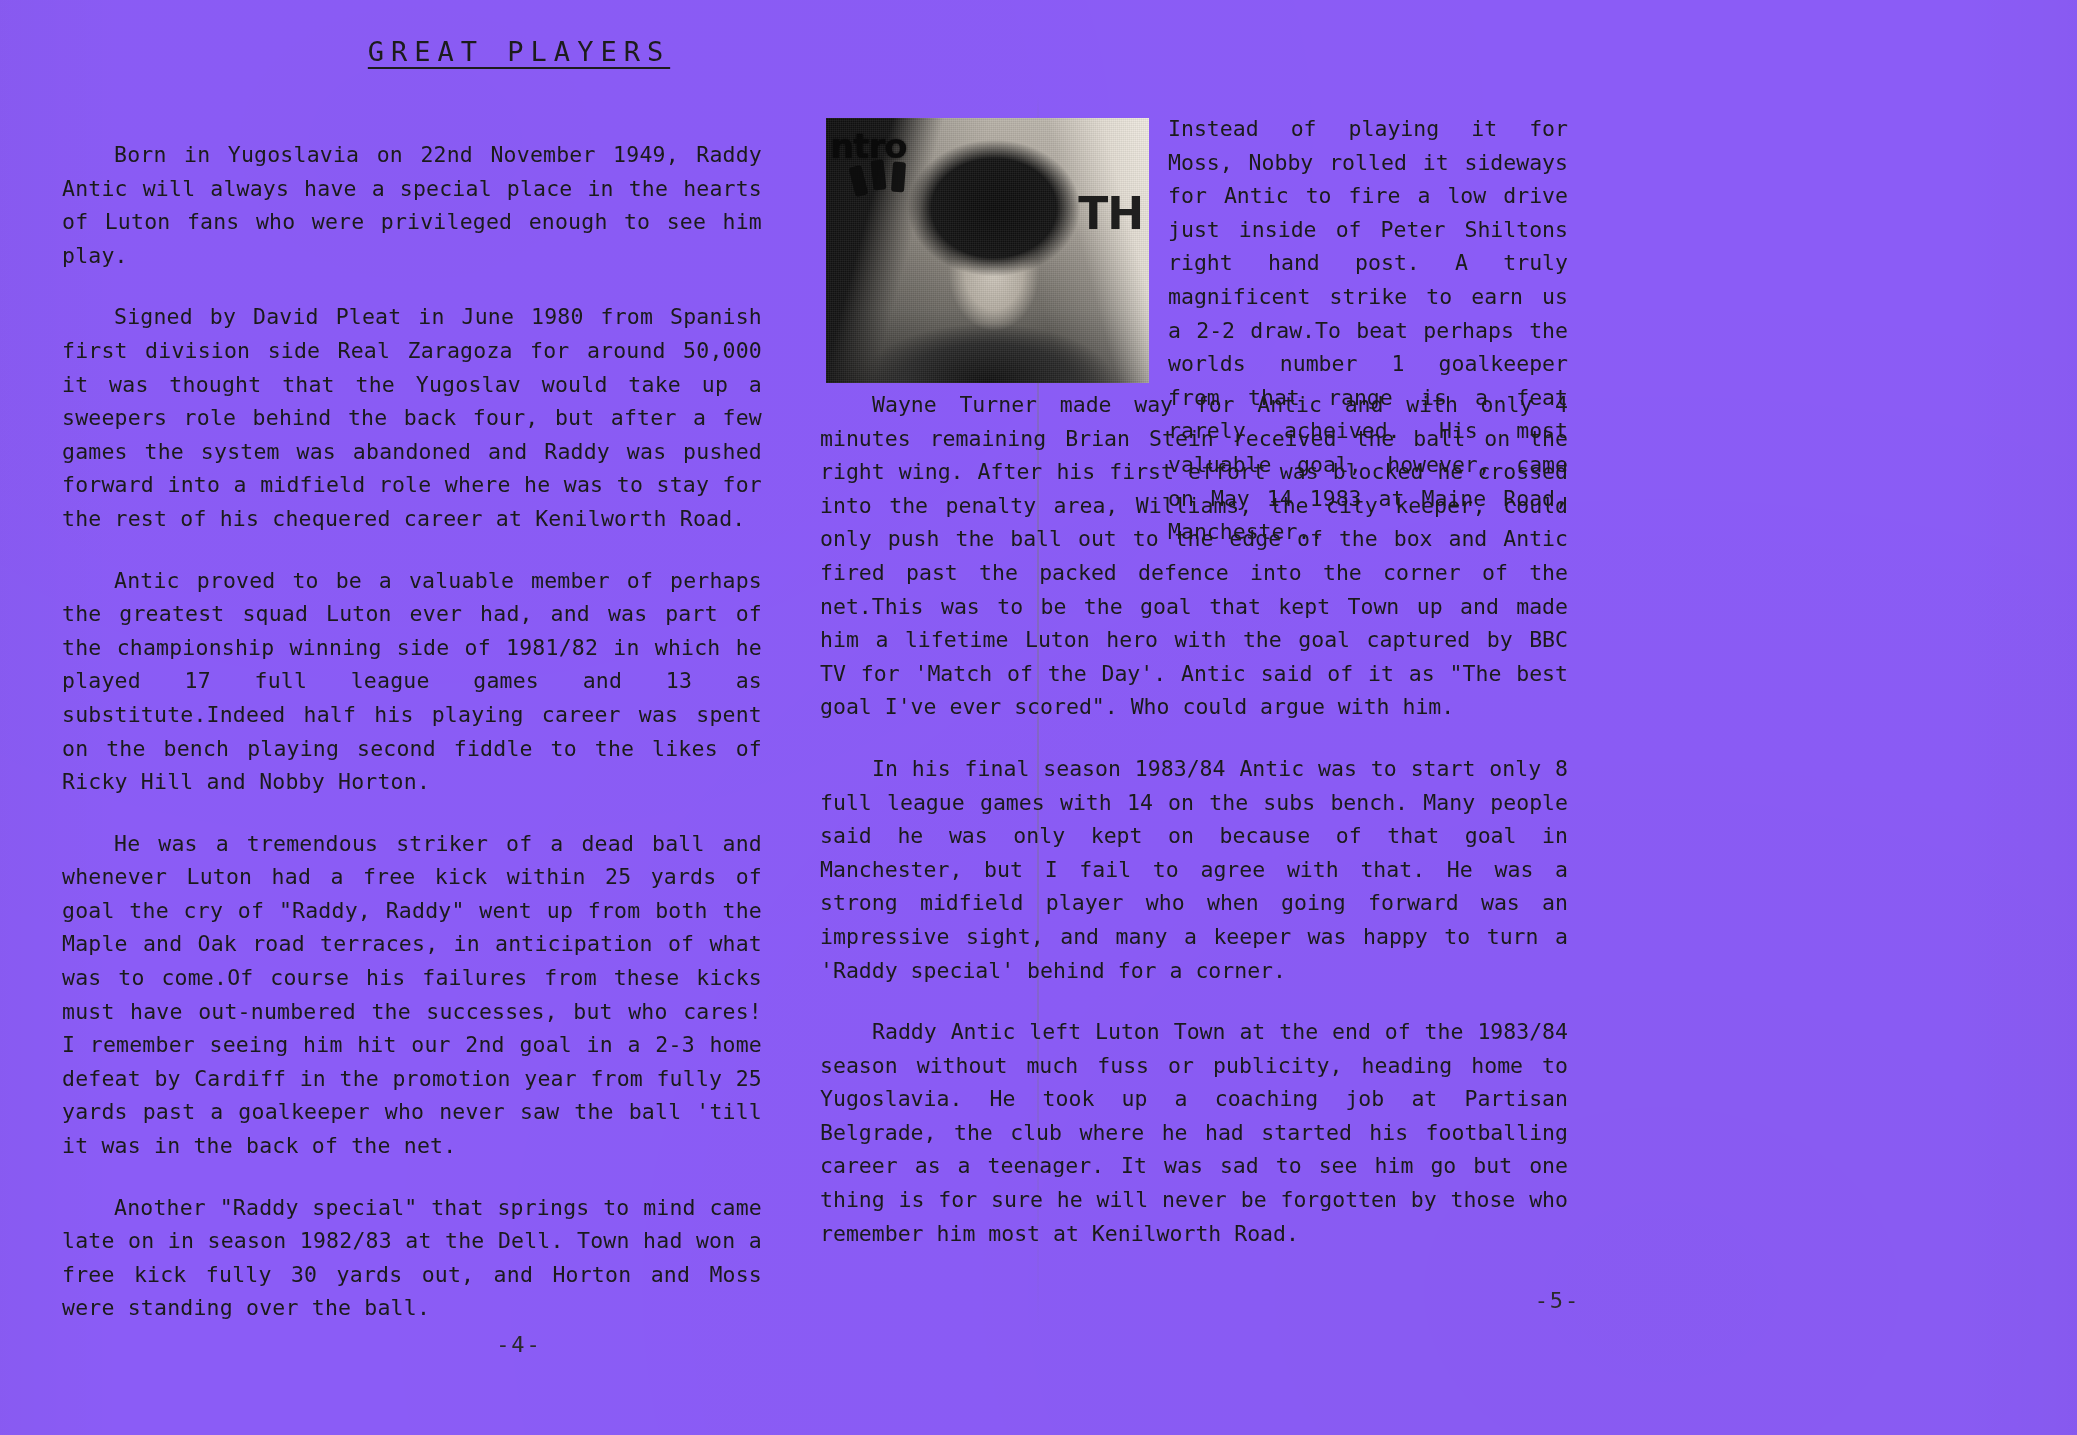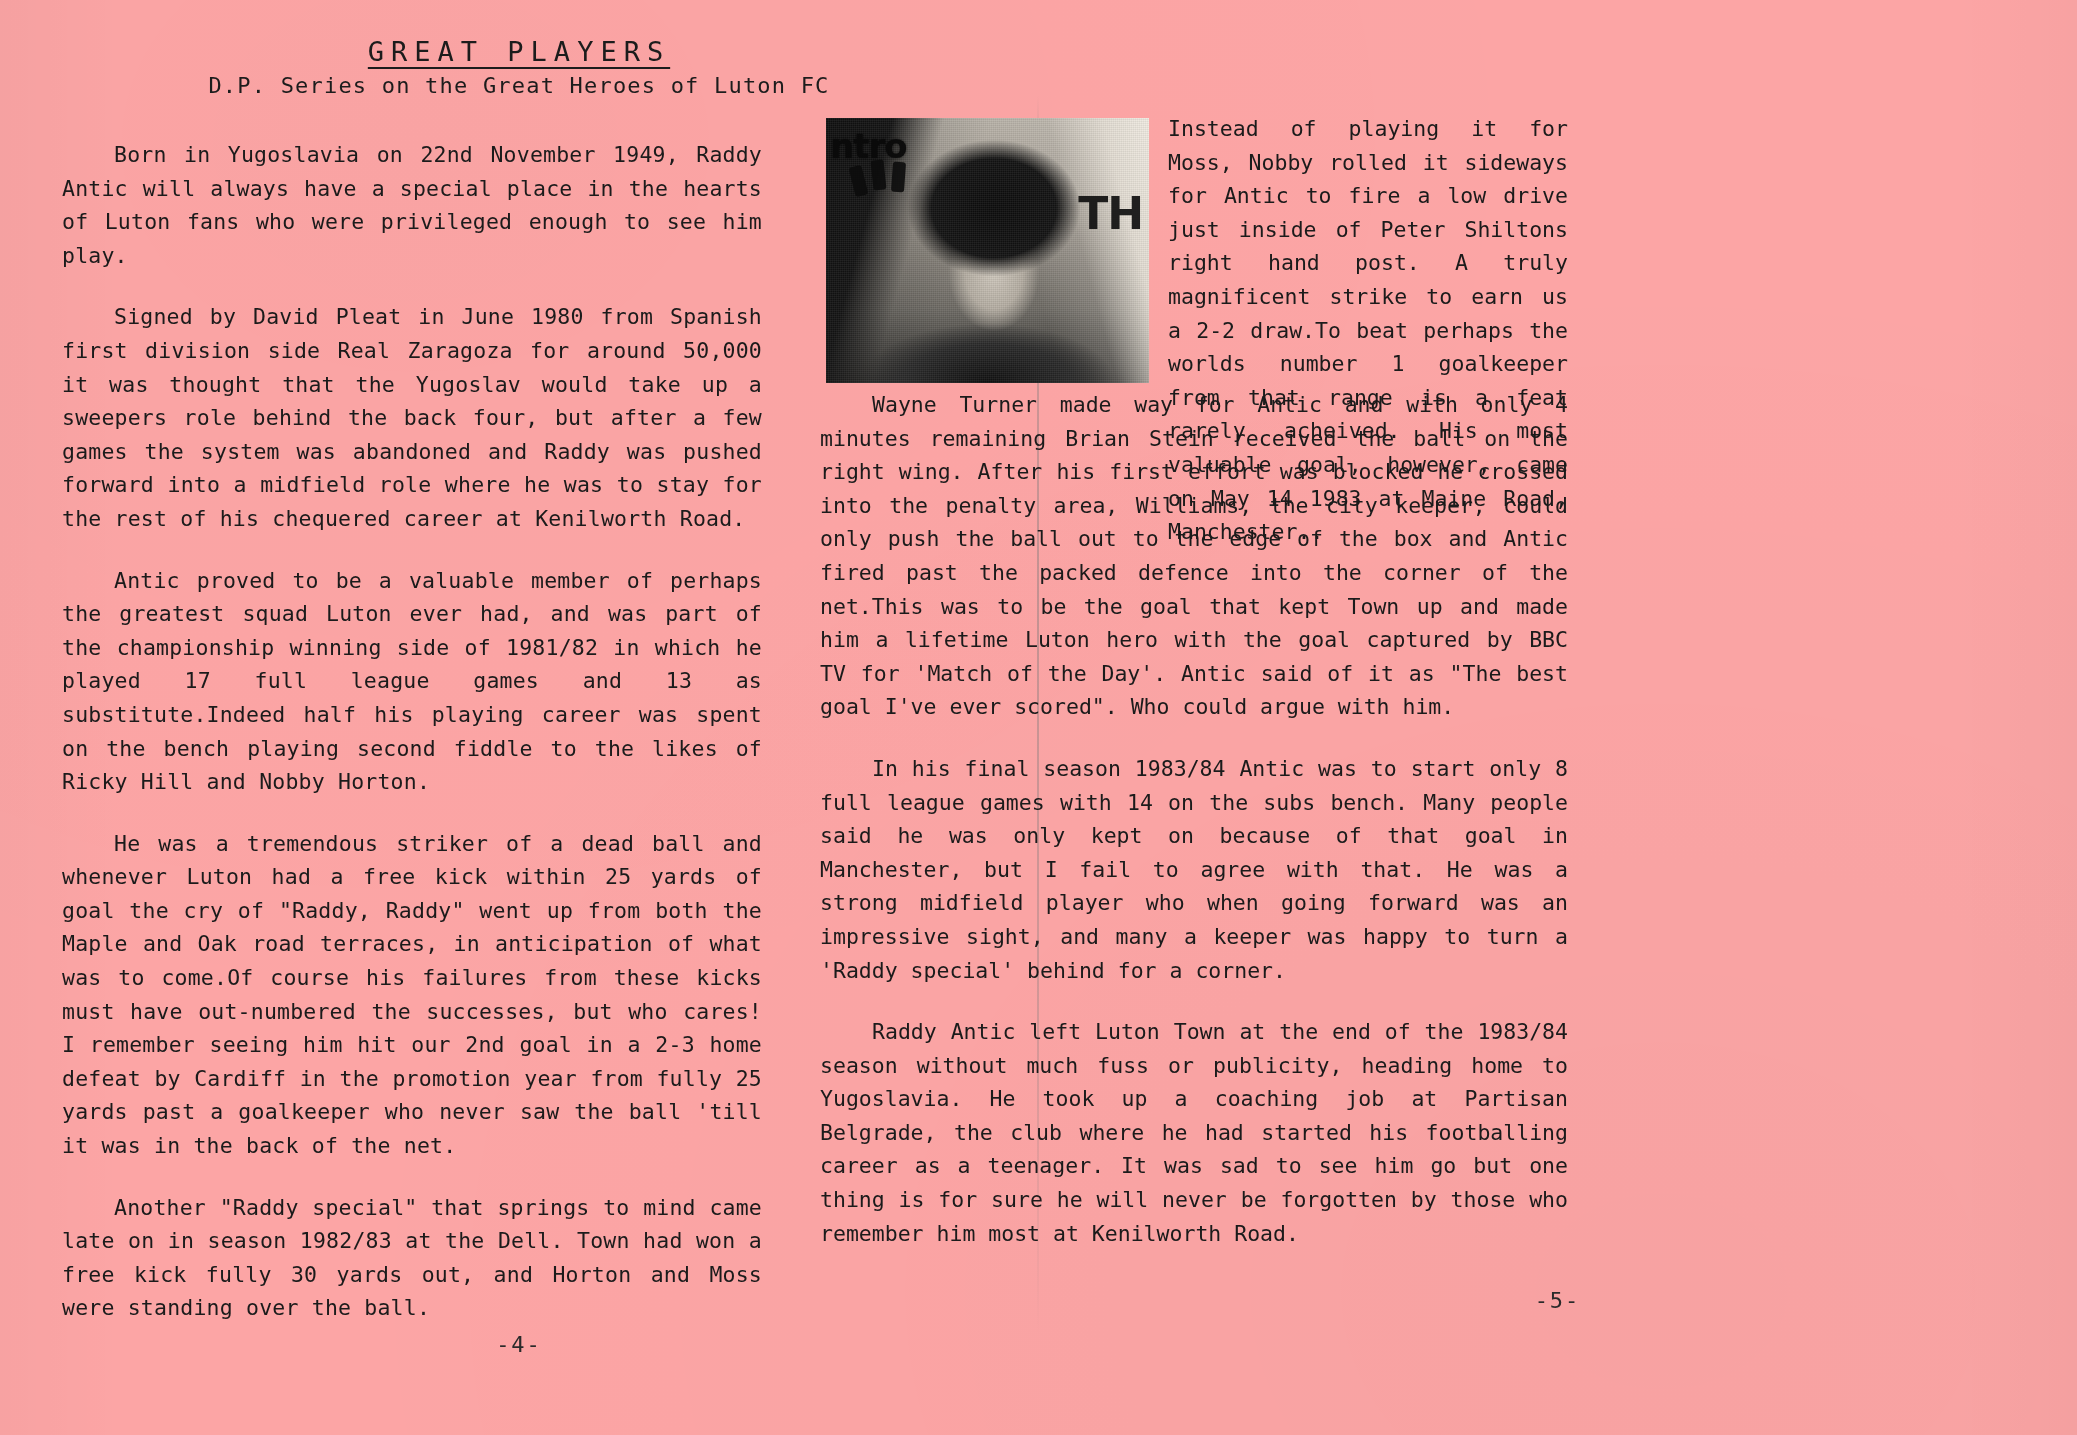--- a/index.html
+++ b/index.html
@@ -7,21 +7,21 @@
     padding: 0;
     background: #ffffff;
   }
   body {
     font-family: "DejaVu Sans Mono", monospace;
   }
   #page {
     position: relative;
     width: 2077px;
     height: 1435px;
-    background: #fca5a5;
+    background: #8b5cf6;
     overflow: hidden;
   }
   
   #paper-grain {
     position: absolute;
     inset: 0;
     background:
       radial-gradient(ellipse at 20% 10%, rgba(0,0,0,0.012), rgba(0,0,0,0) 55%),
       radial-gradient(ellipse at 80% 90%, rgba(0,0,0,0.018), rgba(0,0,0,0) 60%),
       linear-gradient(90deg, rgba(0,0,0,0.02) 0%, rgba(0,0,0,0) 6%, rgba(0,0,0,0) 94%, rgba(0,0,0,0.02) 100%);
@@ -215,21 +215,20 @@
 
 <div id="page">
 
   <div id="paper-grain"></div>
   <div id="gutter-line"></div>
 
   <div id="left-page" class="page-half">
 
     <div id="masthead">
       <span class="head-line" id="head-great">GREAT PLAYERS</span>
-      <span class="head-line" id="head-sub">D.P. Series on the Great Heroes of Luton FC</span>
     </div>
 
     <div class="column" id="left-col">
       <p class="para">Born in Yugoslavia on 22nd  November 1949, Raddy Antic  will always have a special place in the hearts  of Luton fans who were privileged enough to see him play.</p>
       <p class="para">Signed by  David Pleat  in  June  1980 from  Spanish  first division side Real  Zaragoza for  around 50,000  it was  thought that the Yugoslav would take up  a sweepers role behind the  back four, but after a  few games the system  was abandoned and  Raddy was pushed forward into a midfield role where he was to stay  for the rest of his chequered career at Kenilworth Road.</p>
       <p class="para">Antic proved to be a valuable member of perhaps the greatest squad Luton ever had,  and was part  of the championship  winning side of 1981/82 in which he played 17 full league games and 13 as substitute.Indeed half his playing career was spent on the bench playing second  fiddle  to  the  likes  of Ricky Hill  and  Nobby Horton.</p>
       <p class="para">He was  a tremendous striker  of a  dead ball  and whenever Luton had a free kick within 25 yards of goal the cry of  "Raddy, Raddy" went up  from both  the Maple  and Oak  road terraces,  in anticipation of  what was  to come.Of  course his  failures  from these kicks must have out-numbered the successes, but who  cares! I remember seeing him hit  our 2nd goal  in  a 2-3 home defeat  by Cardiff in  the  promotion  year  from  fully  25  yards  past  a goalkeeper who never saw the ball 'till it was in the back of the net.</p>
       <p class="para">Another "Raddy special" that springs to mind came late on in season 1982/83 at the Dell.   Town had won  a free kick fully  30 yards out, and Horton and Moss were standing over the ball.</p>
     </div>
 

